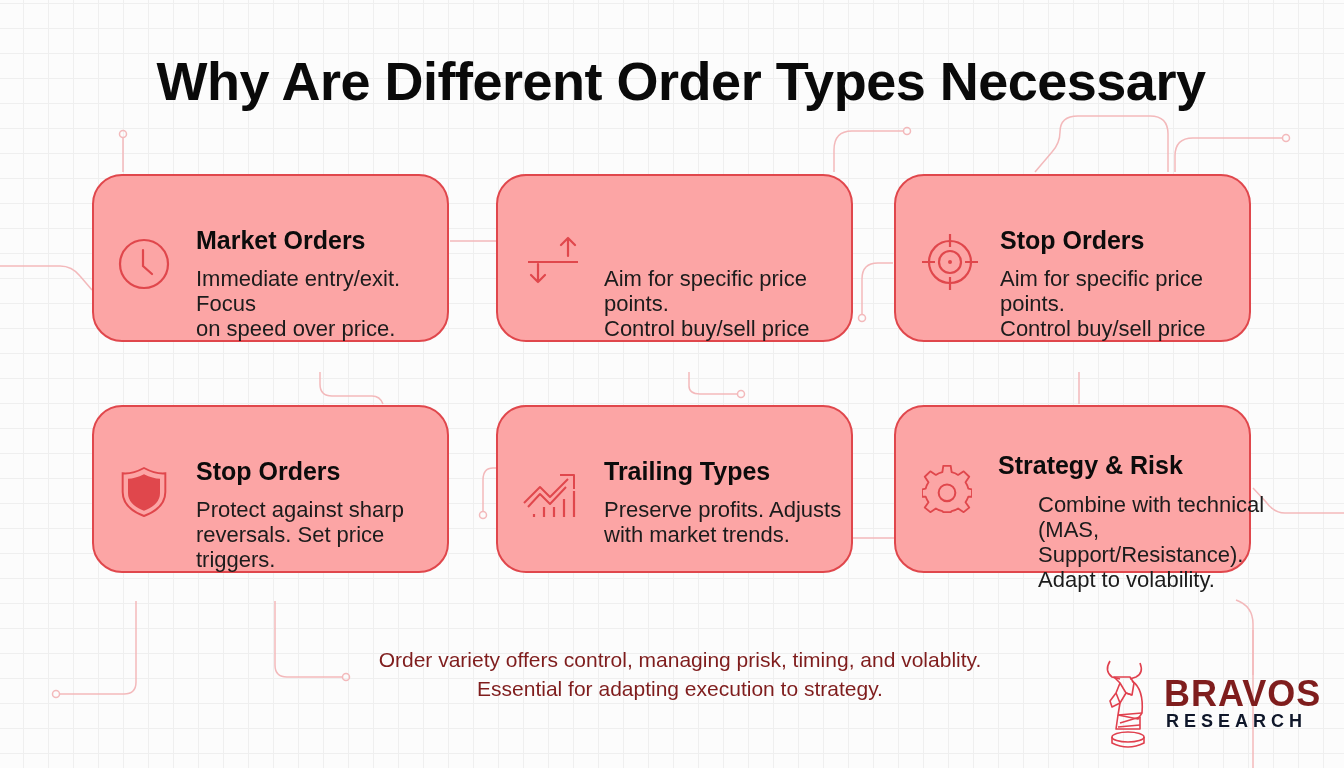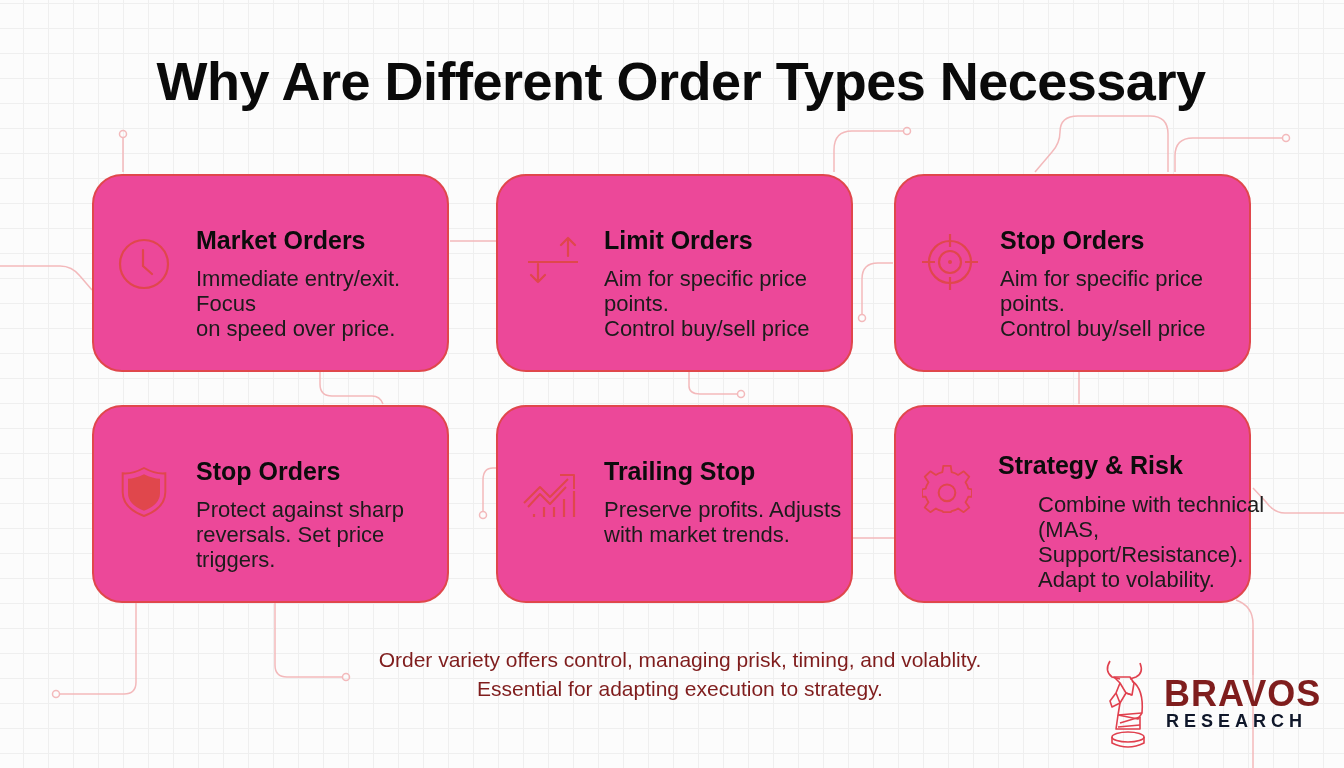--- a/index.html
+++ b/index.html
@@ -17,24 +17,24 @@
   }
   .connectors { position: absolute; left: 0; top: 0; width: 1344px; height: 768px; pointer-events: none; }
   .title {
     position: absolute; left: 0; top: 50px; width: 1344px; text-align: center;
     font-size: 54px; font-weight: 700; letter-spacing: -0.5px; color: #0a0a0a;
     font-family: "Liberation Sans", sans-serif;
     margin-left: 9px;
   }
   .card {
     position: absolute;
-    width: 357px; height: 198px;
+    width: 357px; height: 168px;
     border: 2px solid #e0474c;
     border-radius: 30px;
-    background: #ec4899;
+    background: #fca5a5;
   }
   .card .icon { position: absolute; left: 24px; top: 62px; width: 54px; height: 54px; }
   .card .heading {
     position: absolute; left: 102px; top: 50px;
     font-size: 25px; font-weight: 700; color: #0c0c0c; white-space: nowrap;
   }
   .card .desc {
     position: absolute; left: 102px; top: 90px; width: 260px;
     font-size: 22px; line-height: 25px; color: #1c1c1c; white-space: pre-line;
   }
@@ -108,21 +108,20 @@
   <div class="desc">Immediate entry/exit. Focus
 on speed over price.</div>
 </div>
 
 <div class="card" style="left:496px; top:174px;">
   <svg class="icon" viewBox="0 0 54 54" style="left:28px; top:56px;">
     <line x1="2" y1="30" x2="52" y2="30" stroke="#e0474c" stroke-width="2.2"></line>
     <path d="M42 24 V6 M35 13 L42 6 L49 13" fill="none" stroke="#e0474c" stroke-width="2.2" stroke-linecap="round" stroke-linejoin="round"></path>
     <path d="M12 36 V54 M5 47 L12 54 L19 47" fill="none" stroke="#e0474c" stroke-width="2.2" stroke-linecap="round" stroke-linejoin="round" transform="translate(0,-4)"></path>
   </svg>
-  <div class="heading" style="left:106px;">Limit Orders</div>
   <div class="desc" style="left:106px;">Aim for specific price points.
 Control buy/sell price</div>
 </div>
 
 <div class="card" style="left:894px; top:174px;">
   <svg class="icon" viewBox="0 0 60 60" style="left:24px; top:56px; width:60px; height:60px;">
     <circle cx="30" cy="30" r="21" fill="none" stroke="#e0474c" stroke-width="2.2"></circle>
     <circle cx="30" cy="30" r="11" fill="none" stroke="#e0474c" stroke-width="2.2"></circle>
     <circle cx="30" cy="30" r="2" fill="#e0474c"></circle>
     <path d="M30 2 V15 M30 45 V58 M2 30 H15 M45 30 H58" stroke="#e0474c" stroke-width="2.2"></path>
@@ -141,21 +140,21 @@
   <div class="desc">Protect against sharp
 reversals. Set price triggers.</div>
 </div>
 
 <div class="card" style="left:496px; top:405px;">
   <svg class="icon" viewBox="0 0 60 54" style="left:24px; top:60px; width:60px; height:54px;">
     <path d="M2 36 L18 20 L28 30 L46 12 M38 8 H52 V22" fill="none" stroke="#e0474c" stroke-width="2" stroke-linejoin="round"></path>
     <path d="M6 40 L18 27 L28 37 L44 20" fill="none" stroke="#e0474c" stroke-width="2" stroke-linejoin="round"></path>
     <path d="M12 47 V50 M22 40 V50 M32 40 V50 M42 32 V50 M52 24 V50" stroke="#e0474c" stroke-width="2.2"></path>
   </svg>
-  <div class="heading" style="left:106px;">Trailing Stop</div>
+  <div class="heading" style="left:106px;">Trailing Types</div>
   <div class="desc" style="left:106px;">Preserve profits. Adjusts
 with market trends.</div>
 </div>
 
 <div class="card" style="left:894px; top:405px;padding-left:16px;">
   <svg class="icon" viewBox="0 0 54 54" style="left:26px; top:58px; width:50px; height:50px;">
     <path d="M23 3 H31 L32 10 Q36 11 39 13 L45 9 L51 15 L47 21 Q49 24 50 28 L54 29 V37 L50 37 Q49 40 47 43 L51 49 L45 54 L39 50 Q36 52 32 53 L31 54 H23 L22 53 Q18 52 15 50 L9 54 L3 49 L7 43 Q5 40 4 37 L0 37 V29 L4 28 Q5 24 7 21 L3 15 L9 9 L15 13 Q18 11 22 10 Z" fill="none" stroke="#e0474c" stroke-width="2" stroke-linejoin="round" transform="translate(0,-2) scale(1,0.98)"></path>
     <circle cx="27" cy="30" r="9" fill="none" stroke="#e0474c" stroke-width="2.2"></circle>
   </svg>
   <div class="heading" style="top:44px;">Strategy &amp; Risk</div>

